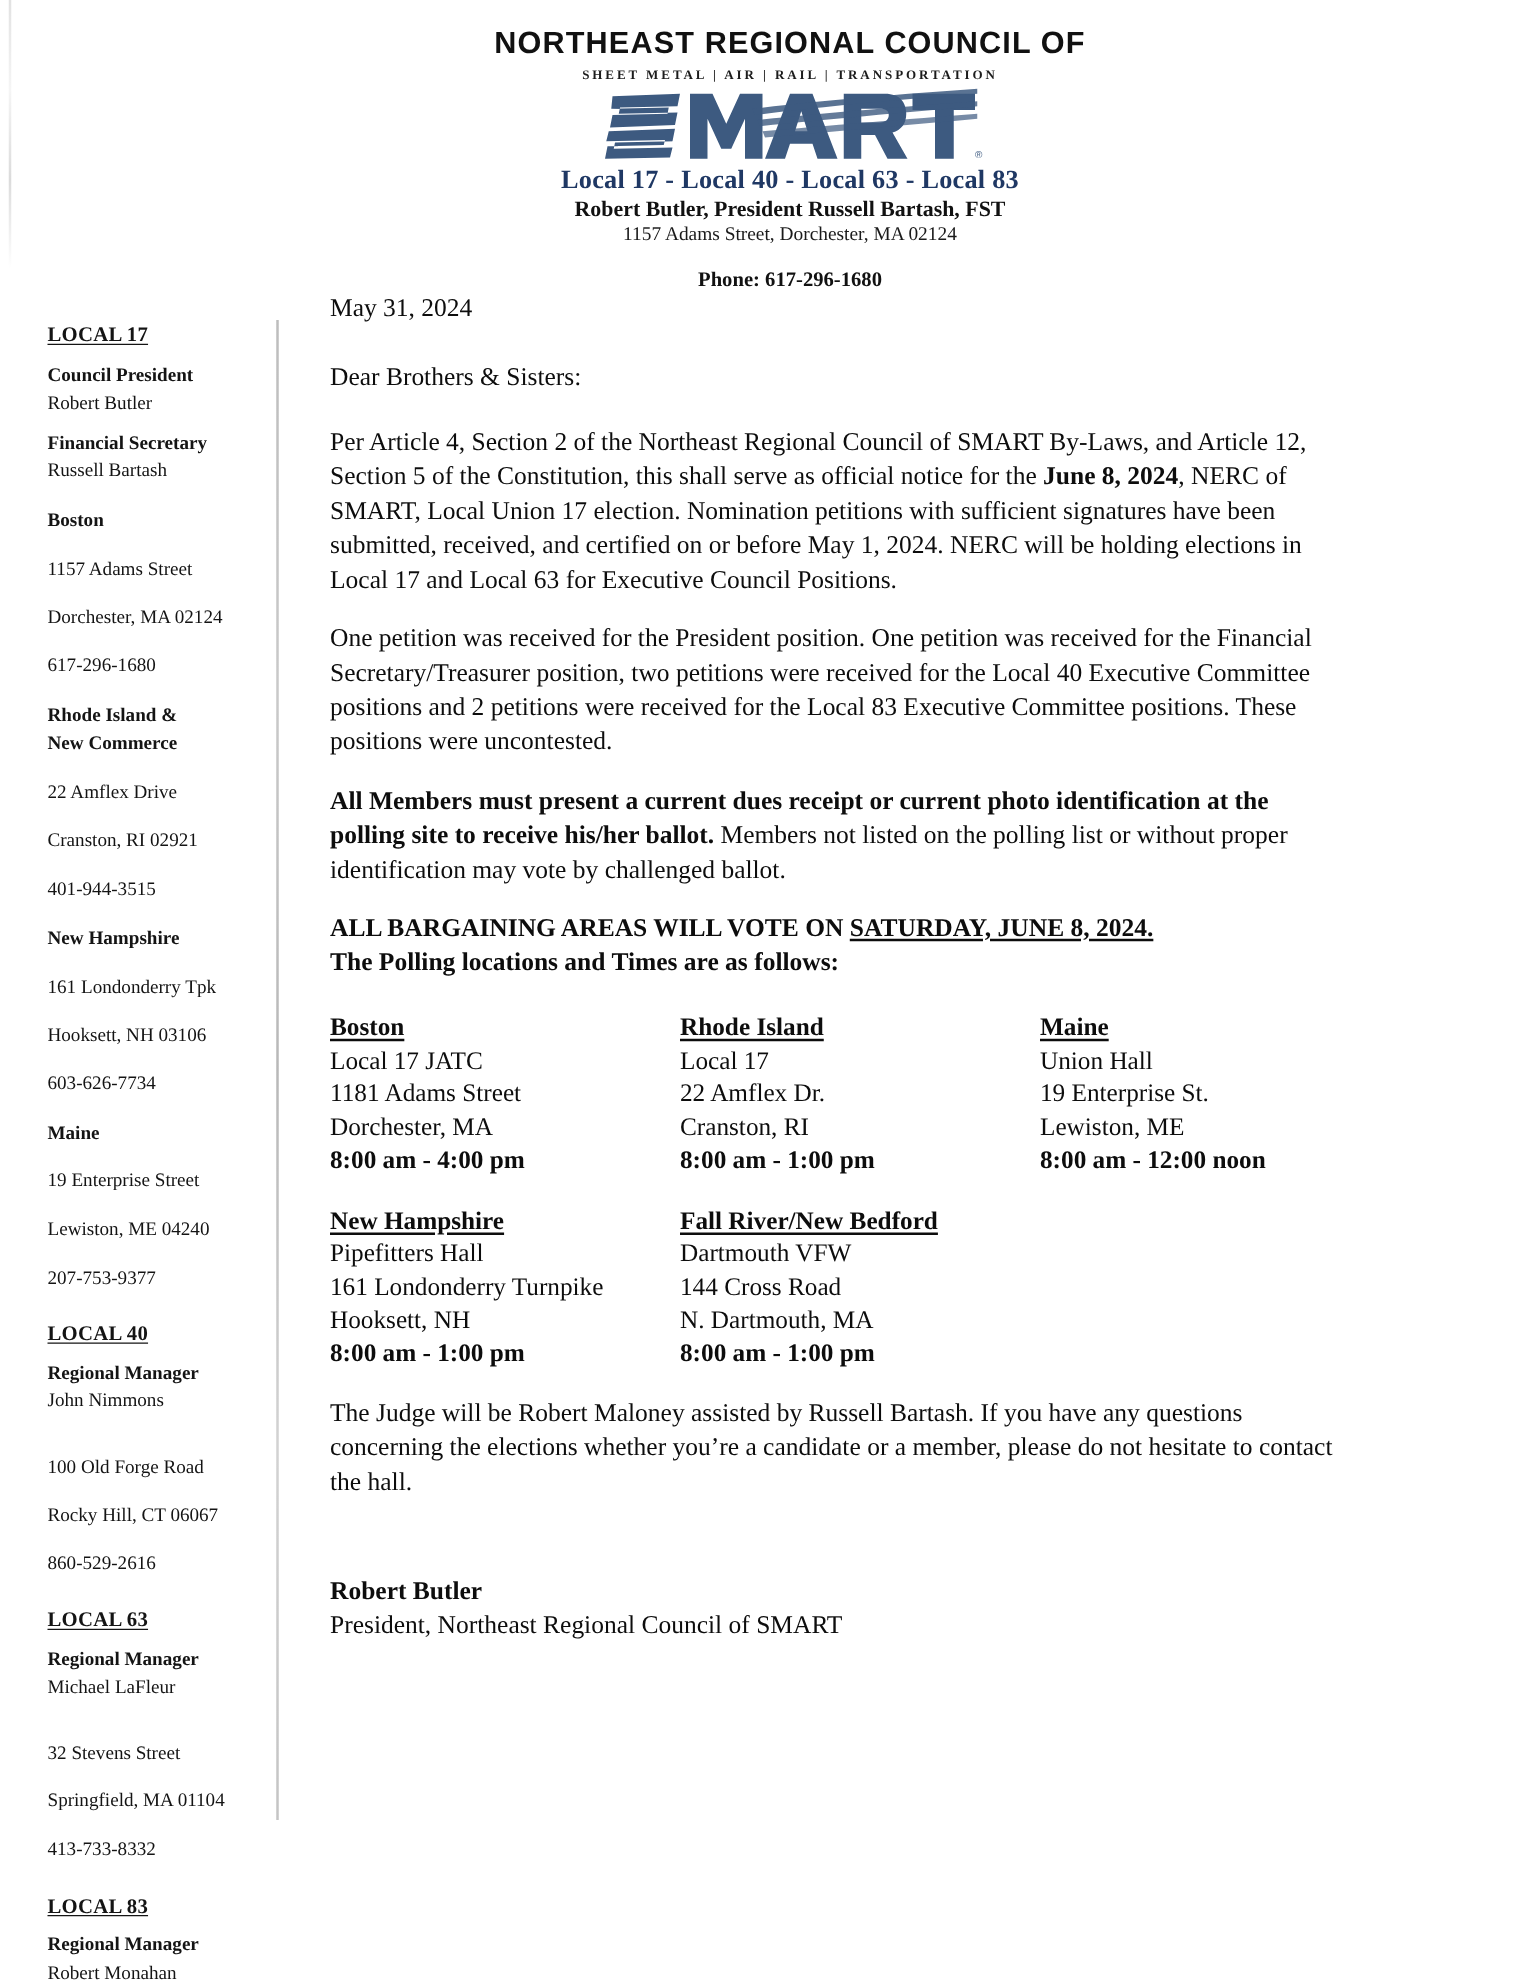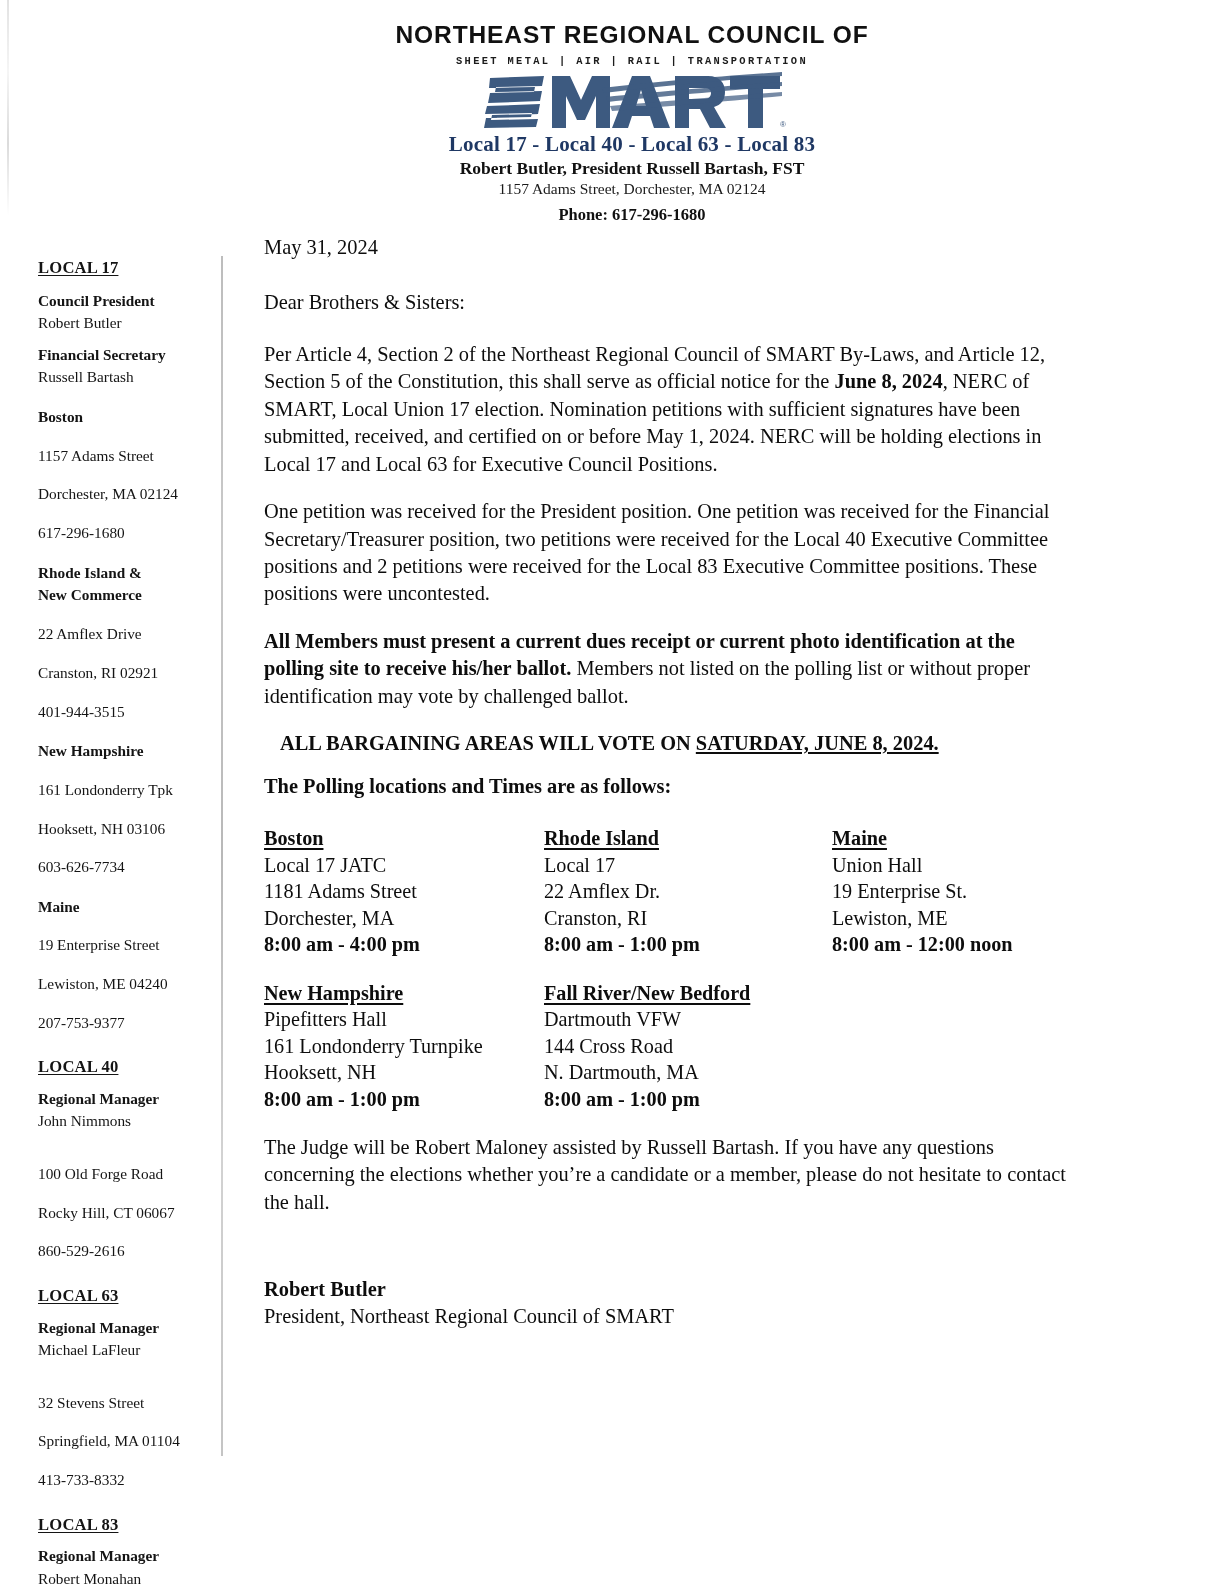--- a/index.html
+++ b/index.html
@@ -31,21 +31,21 @@
   }
   .lh-org {
     font-family: "Liberation Sans", sans-serif;
     font-weight: bold;
     font-size: 24.5px;
     letter-spacing: 0.9px;
     color: #111;
     line-height: 1.05;
   }
   .lh-sub {
-    font-family: Liberation Mono, monospace;
+    font-family: Liberation Serif, serif;
     font-weight: bold;
     font-size: 10.4px;
     letter-spacing: 2.35px;
     color: #1c1c1c;
     margin-top: 7px;
   }
 
   
   .smart-logo {
     position: relative;
@@ -84,21 +84,21 @@
     font-size: 15.5px;
     color: #1a1a1a;
     margin-top: 2px;
     line-height: 1.2;
   }
   .lh-phone {
     font-family: "Liberation Serif", serif;
     font-weight: bold;
     font-size: 16.5px;
     color: #111;
-    margin-top: 6px;
+    margin-top: 16px;
     line-height: 1.2;
   }
 
   
   .divider {
     position: absolute;
     left: 221px; top: 256px;
     width: 1.6px; height: 1200px;
     background: linear-gradient(to bottom,#bdbdbd,#c9c9c9,#b8b8b8,#d2d2d2,#c4c4c4);
   }
@@ -147,21 +147,21 @@
   }
   .p { margin: 0 0 20px 0; }
   .p b { font-weight: bold; }
   .u { text-decoration: underline; text-underline-offset: 2px; }
 
   .date-line { margin: 0 0 28px 0; }
   .salutation { margin: 0 0 24px 0; }
 
   .headline {
     font-weight: bold;
-    margin: 16px;
+    margin: 0;
     line-height: 1.32;
   }
   .headline-2 { font-weight: bold; margin: 0 0 25px 0; }
 
   
   .polling {
     position: relative;
     margin-top: 22px;
   }
   .poll-row {

